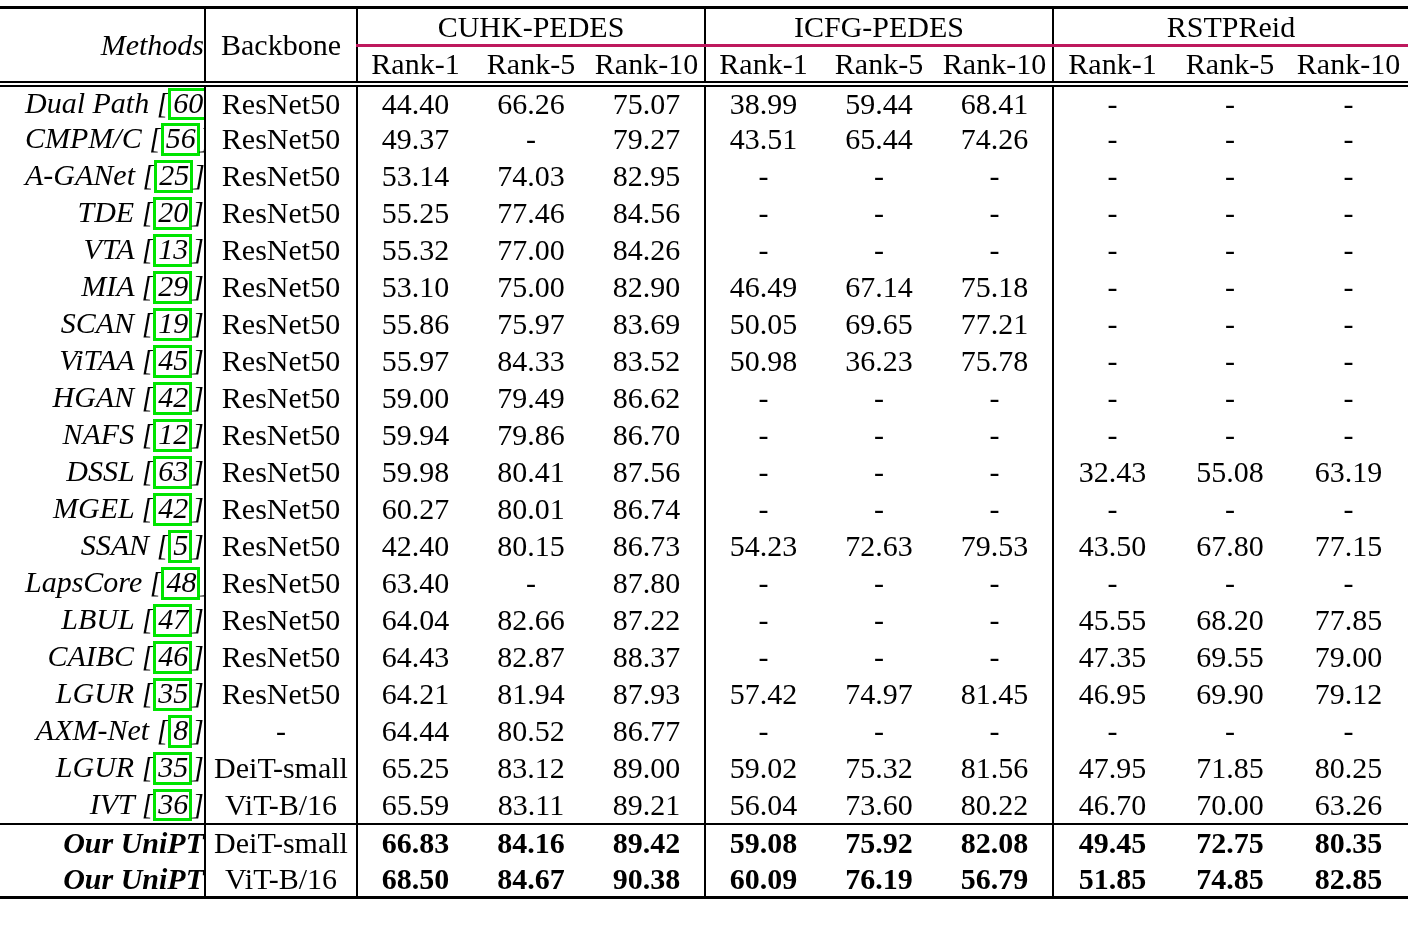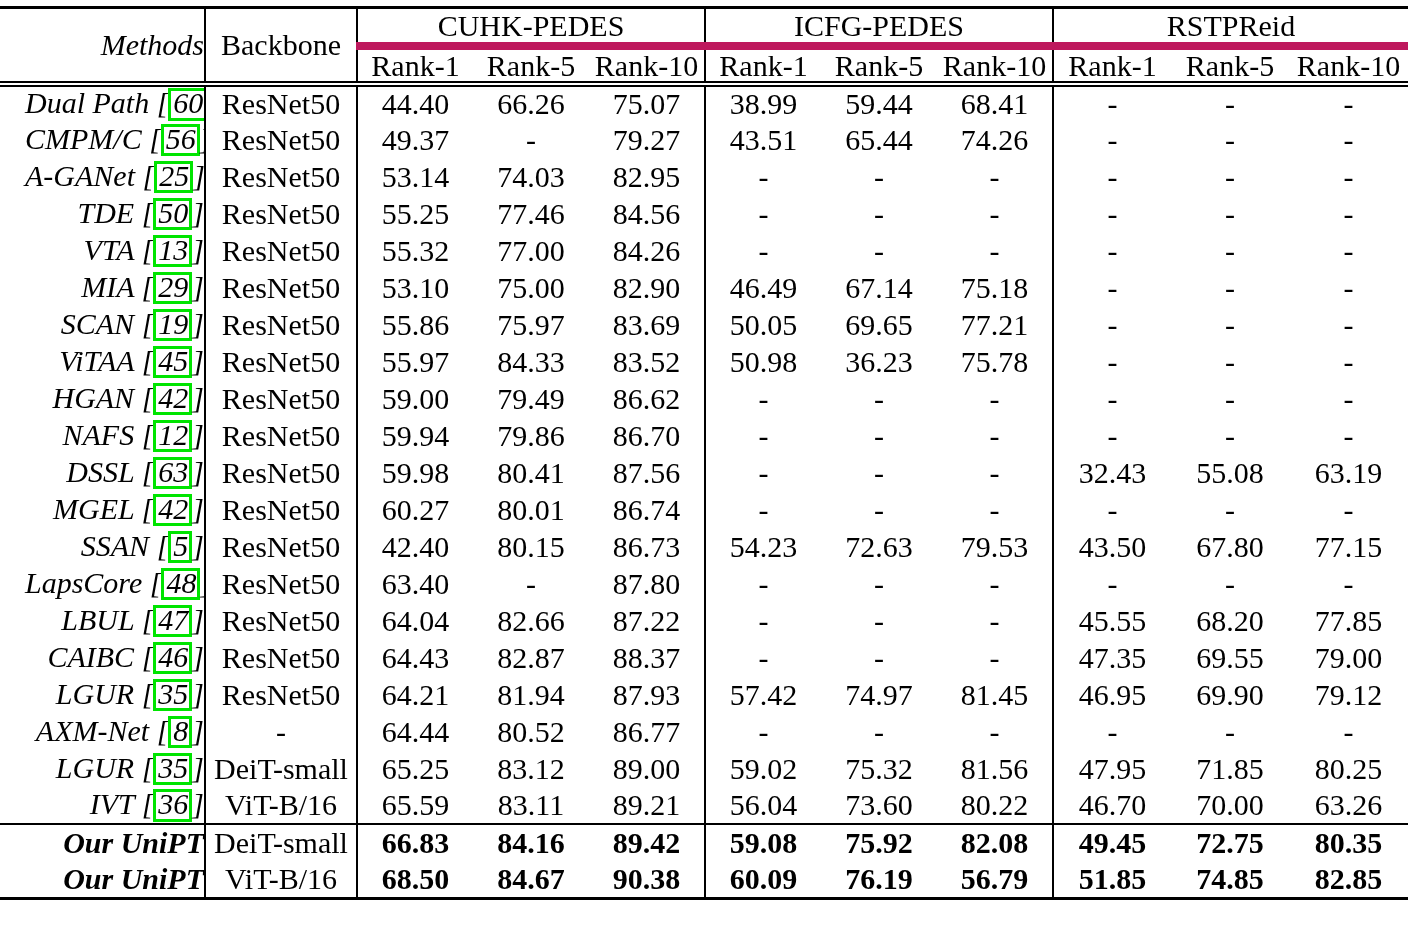--- a/index.html
+++ b/index.html
@@ -25,21 +25,21 @@
     text-align: center;
     padding: 0;
     height: 37px;
     overflow: hidden;
     white-space: nowrap;
   }
   thead th { height: 38px; }
   
   .v-r { border-right: 2px solid #000; }
   
-  th.group-h { border-bottom: 8px solid #be185d; margin-left: 24px; }
+  th.group-h { border-bottom: 3px solid #be185d; margin-left: 24px; }
   
   thead th.h-bottom { border-bottom: 6px double #000; }
   
   tr.sep-top td { border-top: 2px solid #000; }
   td.method, th.method { text-align: right; padding-left: 25px; font-style: italic; }
   tr.em td { font-weight: bold; }
   tr.em td.backbone { font-weight: normal; }
   .cite {
     display: inline-block;
     border: 3px solid var(--cite-color, #00e400);
@@ -119,21 +119,21 @@
         <td>74.03</td>
         <td class="v-r">82.95</td>
         <td>-</td>
         <td>-</td>
         <td class="v-r">-</td>
         <td>-</td>
         <td>-</td>
         <td>-</td>
       </tr>
       <tr>
-        <td class="method v-r">TDE [<span class="cite">50</span>]</td>
+        <td class="method v-r">TDE [<span class="cite">20</span>]</td>
         <td class="backbone v-r">ResNet50</td>
         <td>55.25</td>
         <td>77.46</td>
         <td class="v-r">84.56</td>
         <td>-</td>
         <td>-</td>
         <td class="v-r">-</td>
         <td>-</td>
         <td>-</td>
         <td>-</td>

